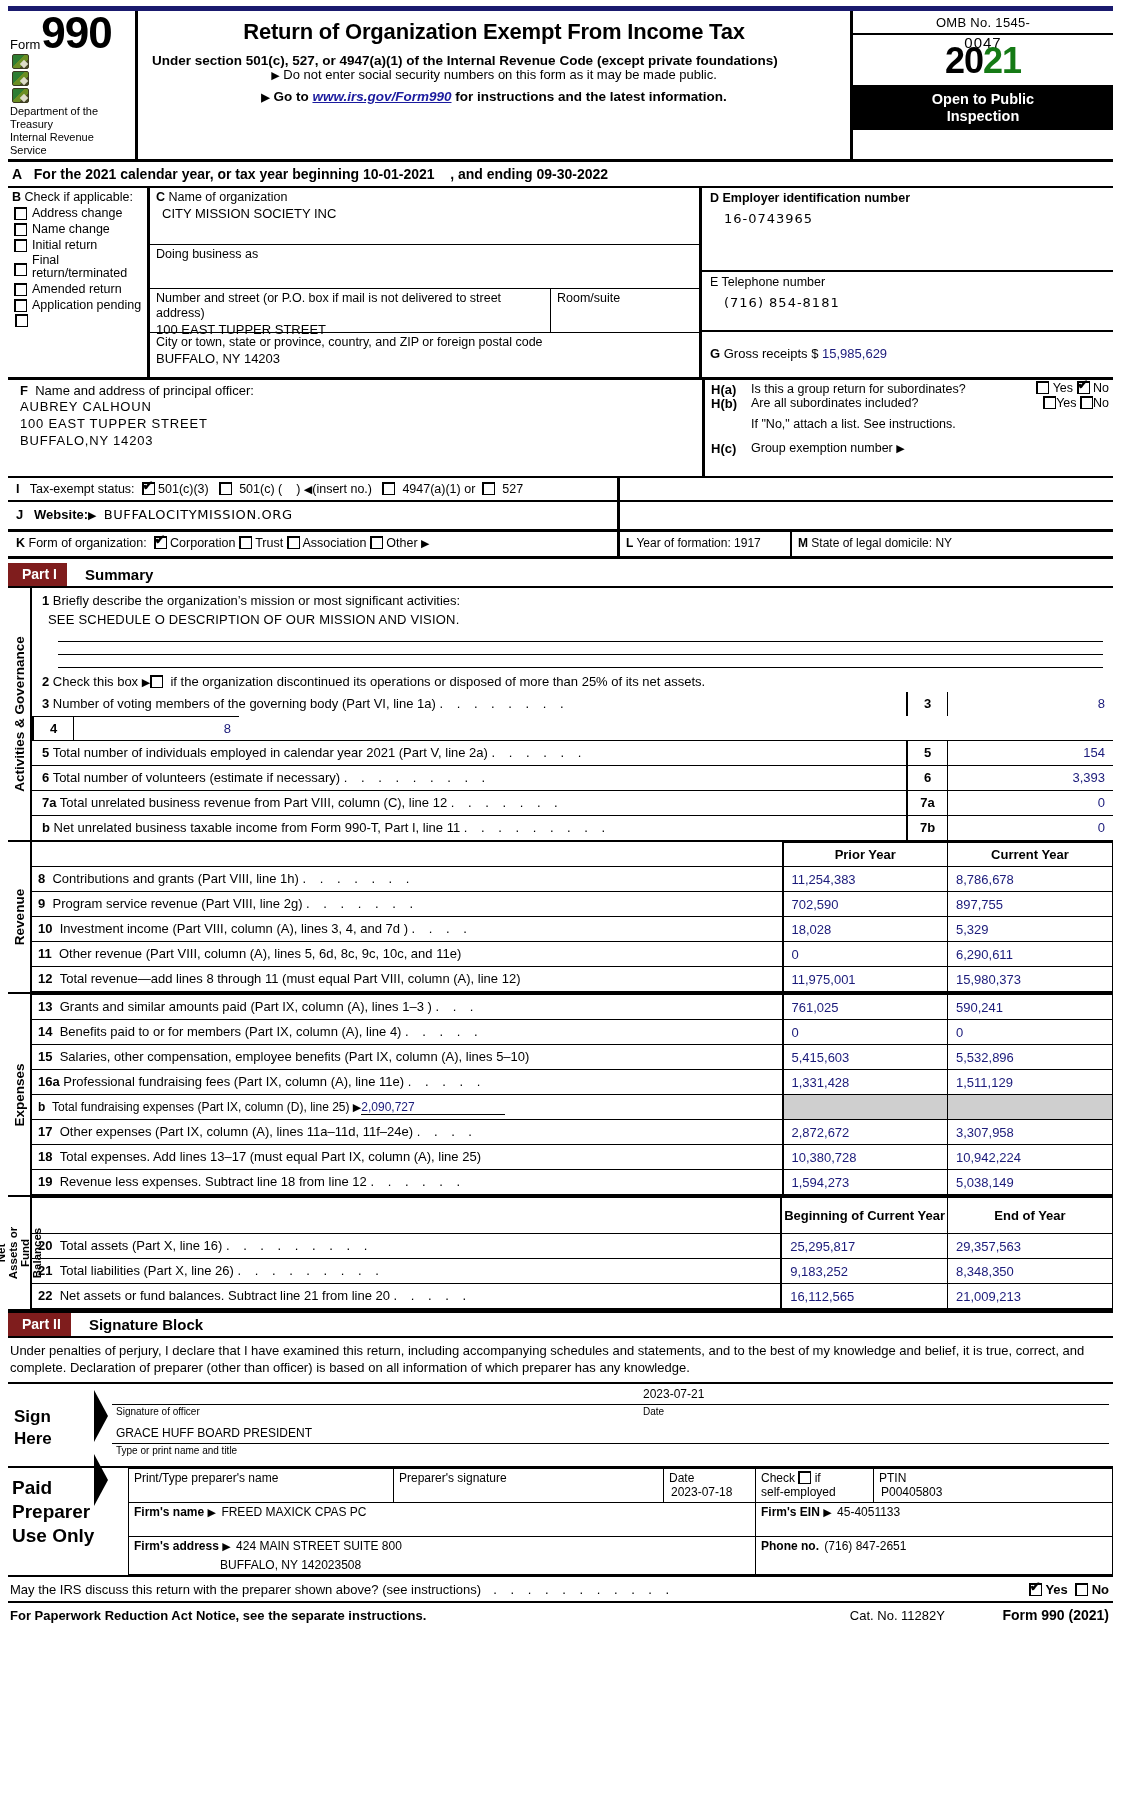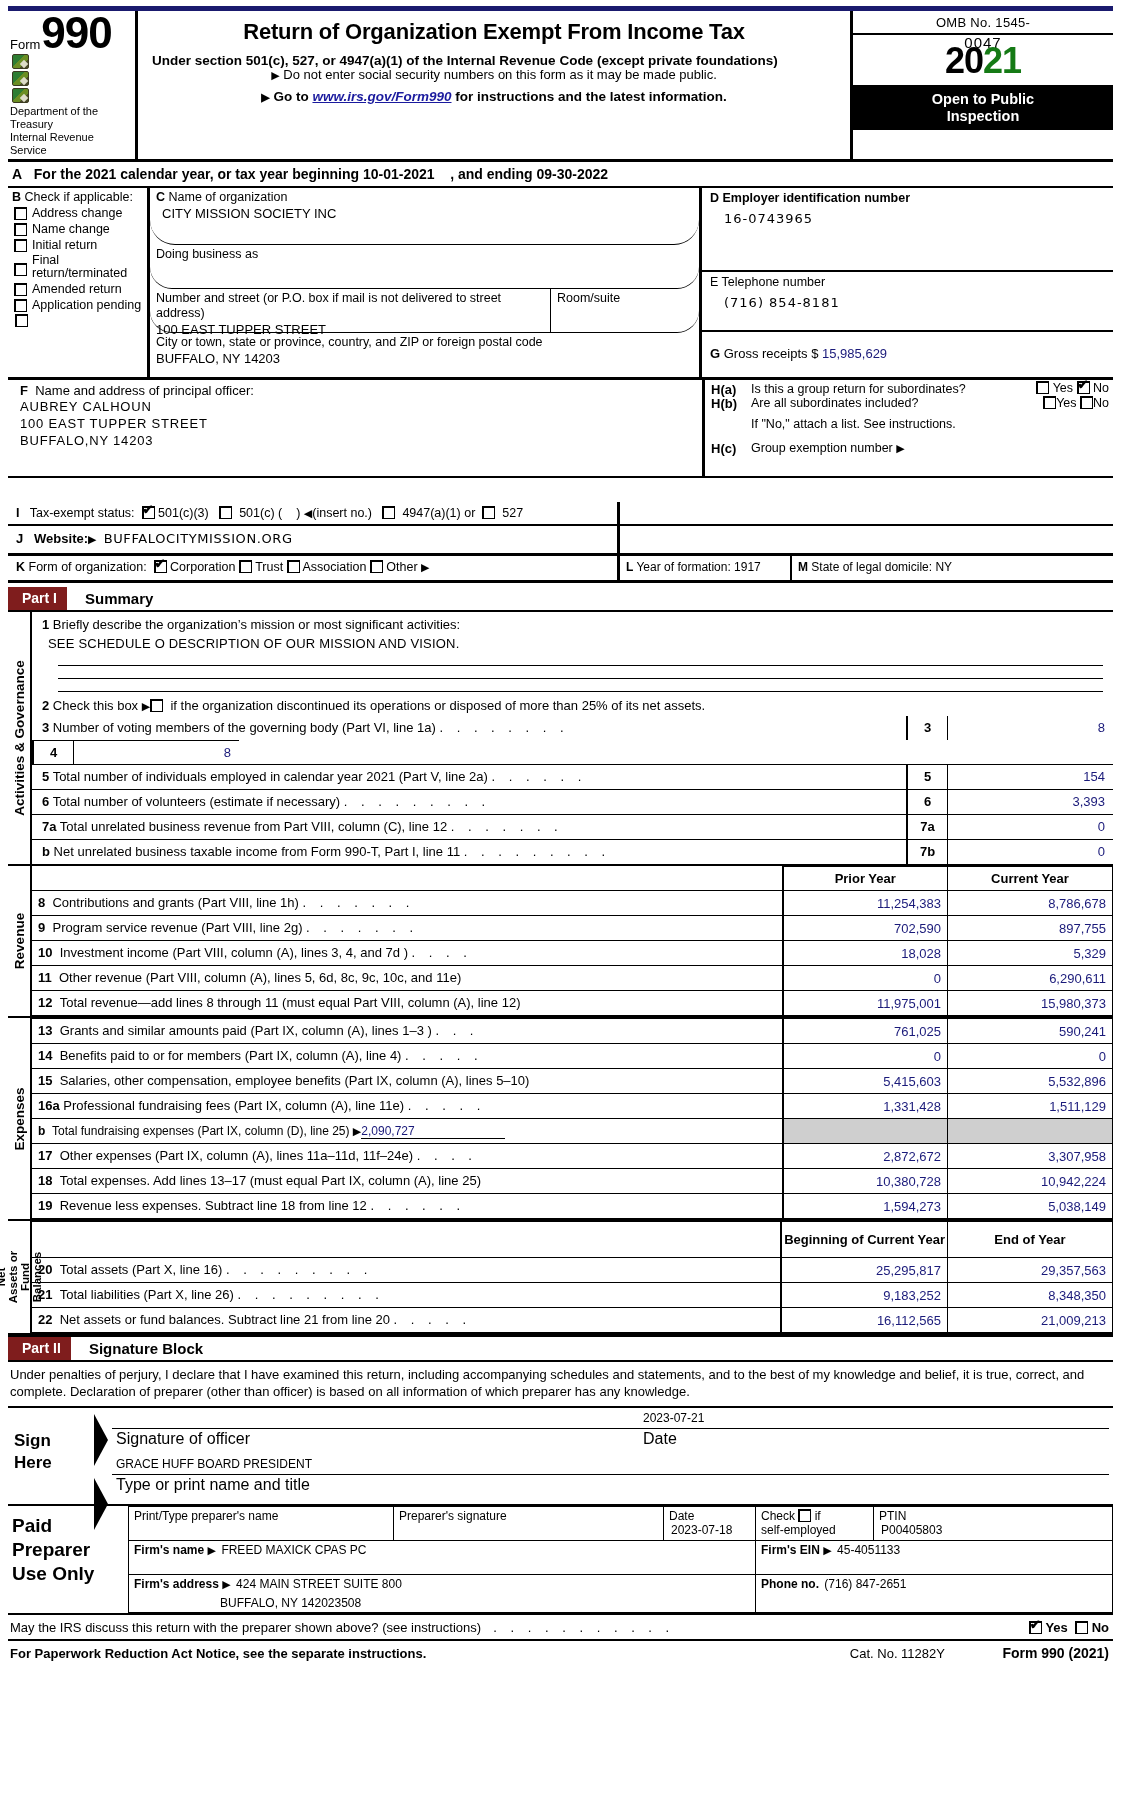--- a/index.html
+++ b/index.html
@@ -76,21 +76,21 @@
   .rowA { border-bottom:2px solid #000; padding:4px 2px 4px 4px; font-size:14px; font-weight:bold; }
 
   
   .bcd { display:flex; border-bottom:3px solid #000; }
   .colB { width:142px; border-right:3px solid #000; padding:2px 2px 2px 4px; font-size:12.5px; }
   .colB .hd { font-size:12.5px; margin-bottom:2px;}
   .cbrow { display:flex; align-items:flex-start; margin:2px 0 2px 2px; line-height:14px;}
   .cbrow .cb { margin-right:5px; flex:none; margin-top:1px;}
   .cbrow span.t { font-size:12.5px; }
   .colC { width:552px; border-right:3px solid #000; }
-  .cBox { border-bottom:1px solid #000; padding:2px 4px 2px 6px;border-radius:25px; }
+  .cBox { border-bottom:1px solid #000; padding:2px 4px 2px 6px; }
   .cBox:last-child{border-bottom:0;}
   .cLbl { font-size:12.5px; line-height:15px;}
   .cVal { font-size:13px; line-height:17px; padding-left:6px; }
   .cSplit { display:flex; }
   .cSplit .l { flex:1; border-right:1px solid #000; padding:2px 4px 2px 6px;}
   .cSplit .r { width:148px; padding:2px 4px 2px 6px;}
   .colD { flex:1; }
   .dBox { border-bottom:2px solid #000; padding:3px 4px 3px 8px; }
   .dBox:last-child { border-bottom:0; }
   .dLbl { font-size:12.5px; font-weight:bold; }
@@ -102,21 +102,21 @@
   .fcol { width:697px; border-right:3px solid #000; }
   .fBox { padding:3px 6px 4px 12px; min-height:96px;}
   .fLbl { font-size:13px; }
   .fVal { font-size:13px; line-height:17px; letter-spacing:.8px; }
   .hcol { flex:1; padding:2px 4px 2px 6px; font-size:12.5px; }
   .hrow { display:flex; align-items:flex-start; line-height:15px; }
   .hkey { width:40px; font-weight:bold; font-size:13px; flex:none;}
   .htxt { flex:1; }
   .hyn { white-space:nowrap; }
 
-  .ibar { border-bottom:2px solid #000; display:flex;margin-top:24px;}
+  .ibar { border-bottom:2px solid #000; display:flex;}
   .ileft { width:612px; border-right:3px solid #000; padding:4px 4px 4px 8px; font-size:12.5px;}
   .iright { flex:1; padding:2px 4px 2px 6px; font-size:12.5px;}
   .jbar { border-bottom:3px solid #000; display:flex; }
   .jleft { width:612px; border-right:3px solid #000; padding:5px 4px 7px 8px; font-size:13px;}
   .jright{ flex:1; padding:4px 4px 4px 6px;}
   .klm { display:flex; border-bottom:3px solid #000; }
   .kcol { width:612px; border-right:3px solid #000; padding:4px 4px 6px 8px; font-size:12.5px;}
   .lcol { width:172px; border-right:2px solid #000; padding:4px 4px 6px 6px; font-size:12px;}
   .mcol { flex:1; padding:4px 4px 6px 6px; font-size:12px;}
 
@@ -144,21 +144,21 @@
   .numrow .key { width:42px; border-left:2px solid #000; border-right:1px solid #000;
                  font-weight:bold; text-align:center; padding:4px 0; }
   .numrow .val { width:165px; text-align:right; padding:4px 8px 4px 0; }
   .numrow + .numrow .txt, .numrow + .numrow .key, .numrow + .numrow .val { border-top:1px solid #000;}
   .dots { letter-spacing:5px; }
 
   
   .mt { width:100%; border-collapse:collapse; font-size:13px; }
   .mt td, .mt th { border:1px solid #000; padding:4px 6px; vertical-align:middle;}
   .mt .lbl { border-left:0; border-right:2px solid #000; line-height:16px;}
-  .mt .amt { width:165px; text-align:right; white-space:nowrap;padding-left:8px; }
+  .mt .amt { width:165px; white-space:nowrap;padding-left:8px; }
   .mt .hd { text-align:center; font-weight:bold; font-size:13px; padding:4px 2px;}
   .mt .noborder { border:0; }
   .shaded { background:#cfcfcf; }
 
   .secwrap { display:flex; border-bottom:2px solid #000;}
   .secbody { flex:1; }
 
   
   .perjury { font-size:13px; line-height:17px; padding:4px 4px 6px 2px; }
   .signblk { display:flex; border-top:2px solid #000; border-bottom:2px solid #000; }
@@ -168,21 +168,21 @@
     content:""; position:absolute; left:0; top:6px; border-left:14px solid #000;
     border-top:26px solid transparent; border-bottom:26px solid transparent;
   }
   .signarrow::after{
     content:""; position:absolute; left:0; top:70px; border-left:14px solid #000;
     border-top:26px solid transparent; border-bottom:26px solid transparent;
   }
   .signfields { flex:1; padding:0 4px 4px 4px; }
   .sigline { display:flex; }
   .sigline .cell { border-bottom:1px solid #000; padding:3px 4px 1px 4px; position:relative;}
-  .sigcap { font-size:16px; padding:1px 4px 6px 4px; }
+  .sigcap { font-size:10px; padding:1px 4px 6px 4px; }
   .sigval { font-size:12px; min-height:16px; }
 
   .paidblk { display:flex; border-bottom:2px solid #000; }
   .paidlbl { width:120px; font-weight:bold; font-size:19px; line-height:24px; padding:8px 2px 4px 4px;}
   .paidbody { flex:1; }
   .ptab { width:100%; border-collapse:collapse; font-size:12px;}
   .ptab td { border:1px solid #000; padding:2px 5px; vertical-align:top; height:34px;}
   .ptab .cap { font-size:12px; }
   .ptab .val { font-size:12px; padding-left:2px;}
   .tall { height:46px; }

